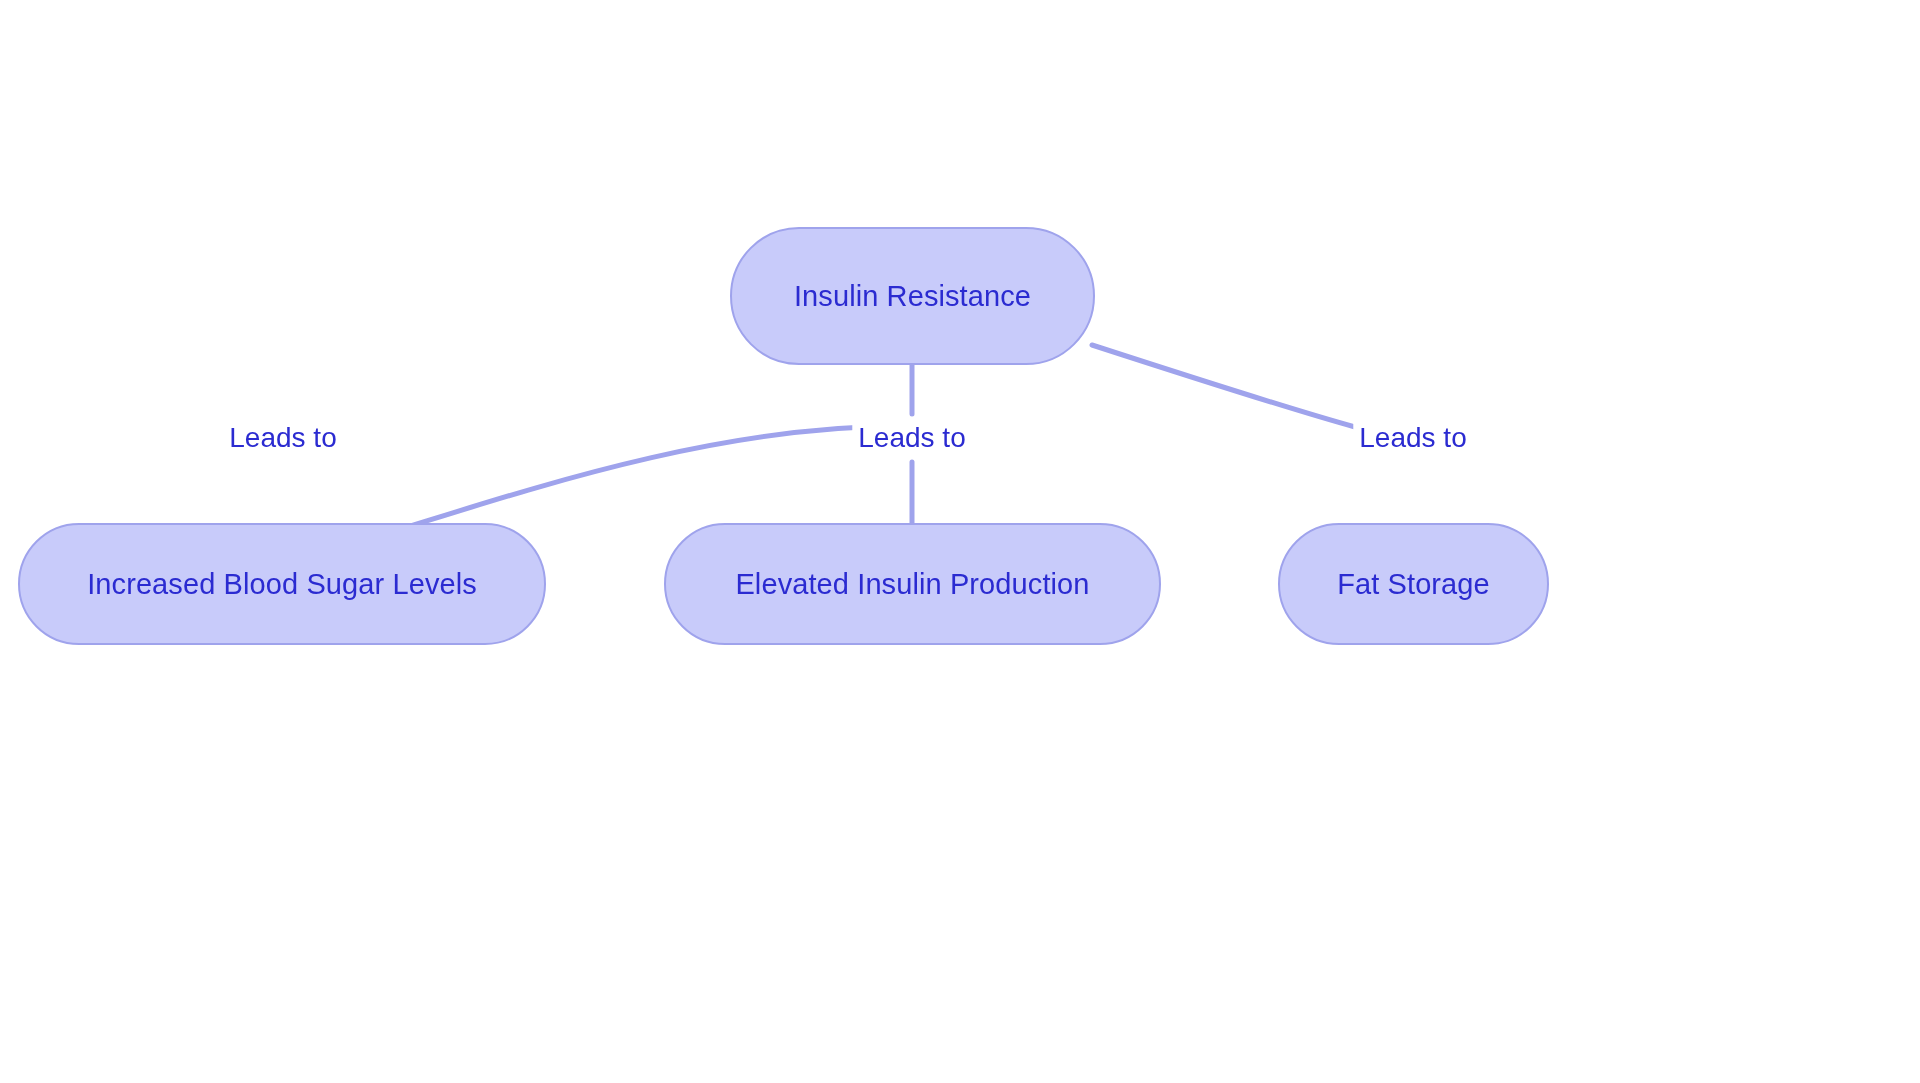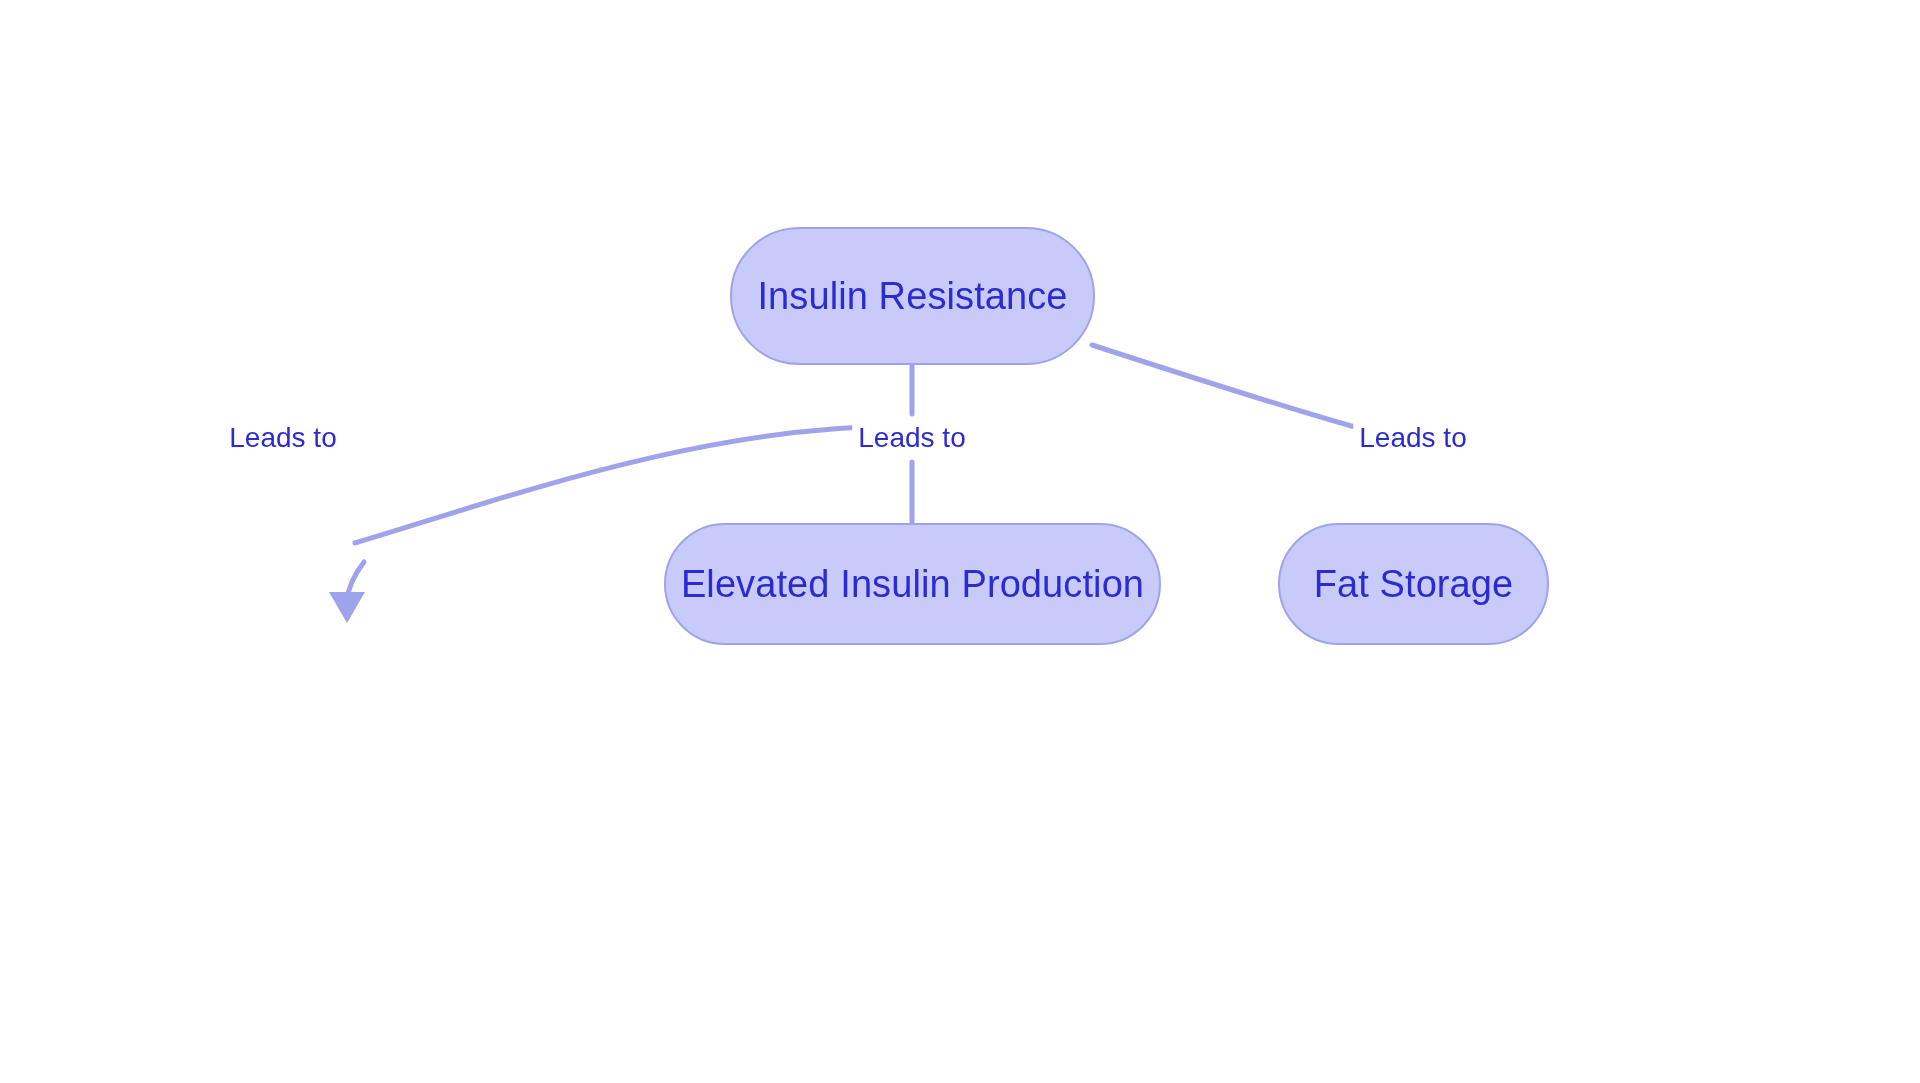--- a/index.html
+++ b/index.html
@@ -32,21 +32,21 @@
     align-items: center;
     justify-content: center;
     background: #c8cbfa;
     border: 2px solid #9fa3ec;
     border-radius: 999px;
     z-index: 3;
   }
   .node-label {
     color: #2b2bd1;
     font-family: "Liberation Sans", sans-serif;
-    font-size: 38px;
+    font-size: 29px;
     font-weight: 400;
     letter-spacing: 0.1px;
     white-space: nowrap;
     line-height: 1;
     text-align: center;
   }
   
   #node-root {
     left: 730px;
     top: 227px;
@@ -105,20 +105,23 @@
 
     <path d="M 1092 345 C 1200 380 1300 412 1355 427" fill="none" stroke="#9fa3ec" stroke-width="5" stroke-linecap="round"></path>
     <path d="M 1394 559 C 1408 572 1414 586 1414 601" fill="none" stroke="#9fa3ec" stroke-width="5" stroke-linecap="round"></path>
     <polygon points="1396,592 1432,592 1414,623" fill="#9fa3ec"></polygon>
   </svg>
 
   <div class="node" id="node-root">
     <span class="node-label">Insulin Resistance</span>
   </div>
 
+  <div class="node" id="node-blood-sugar">
+    <span class="node-label">Increased Blood Sugar Levels</span>
+  </div>
 
   <div class="node" id="node-fat-storage">
     <span class="node-label">Fat Storage</span>
   </div>
 
   <div class="node" id="node-insulin-production">
     <span class="node-label">Elevated Insulin Production</span>
   </div>
 
   <div class="edge-label" id="edge-label-0">Leads to</div>

